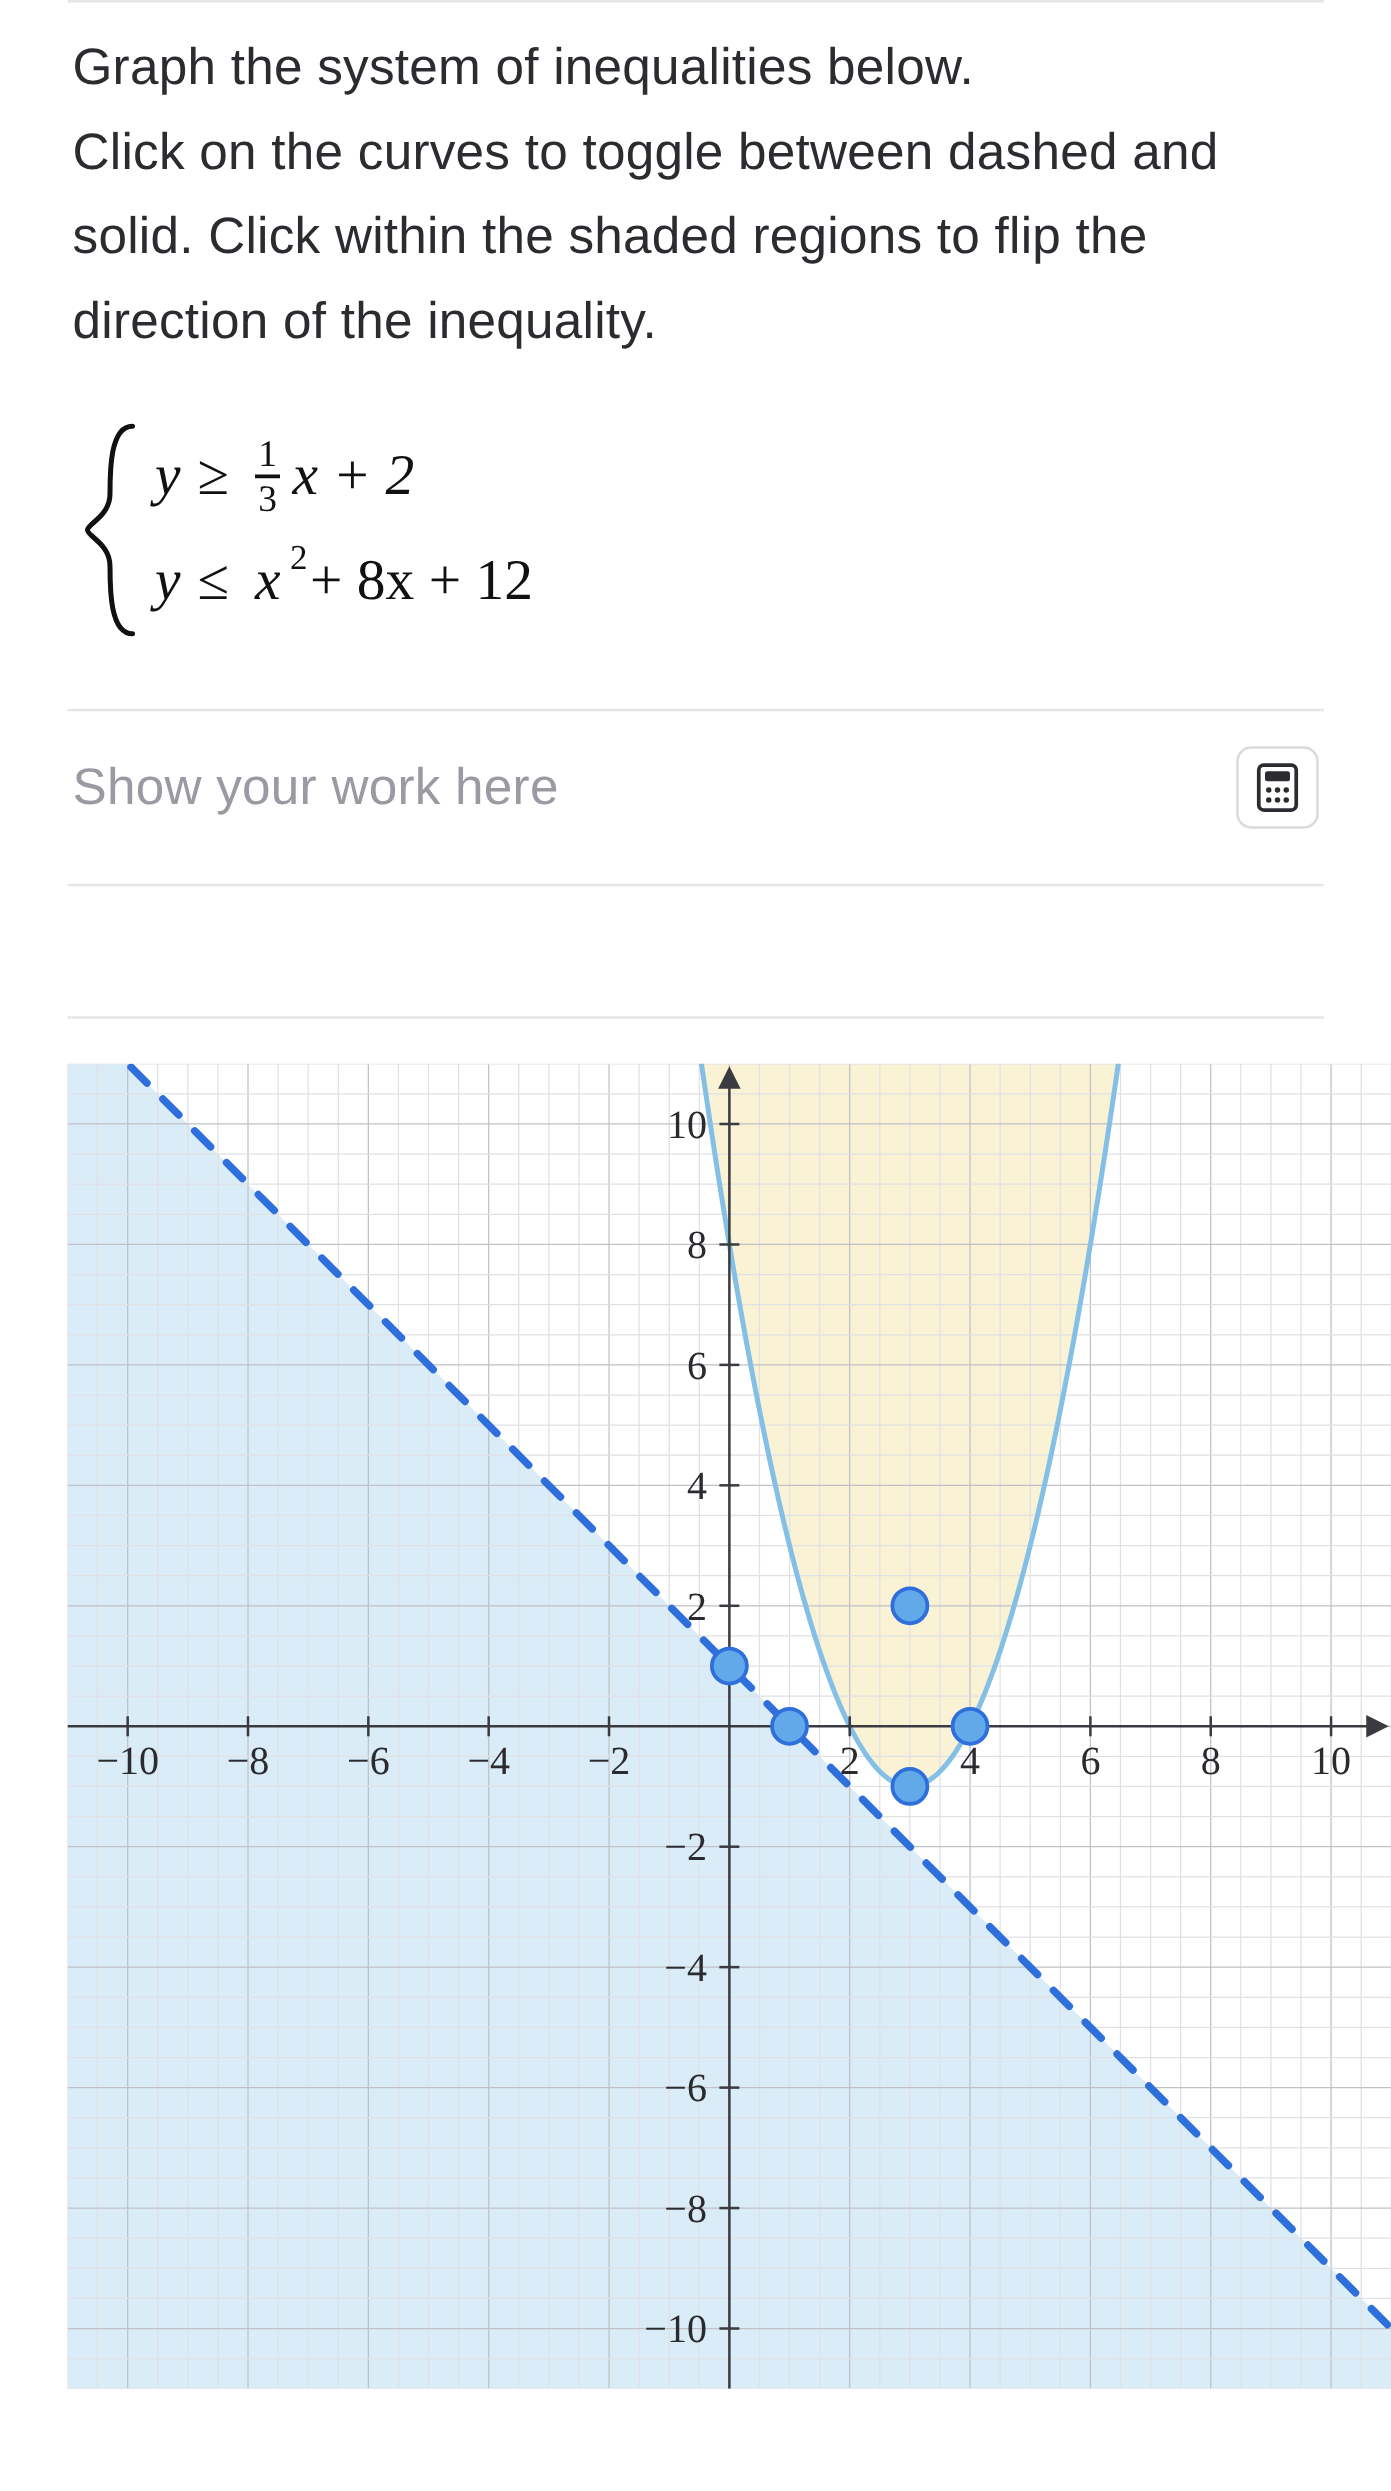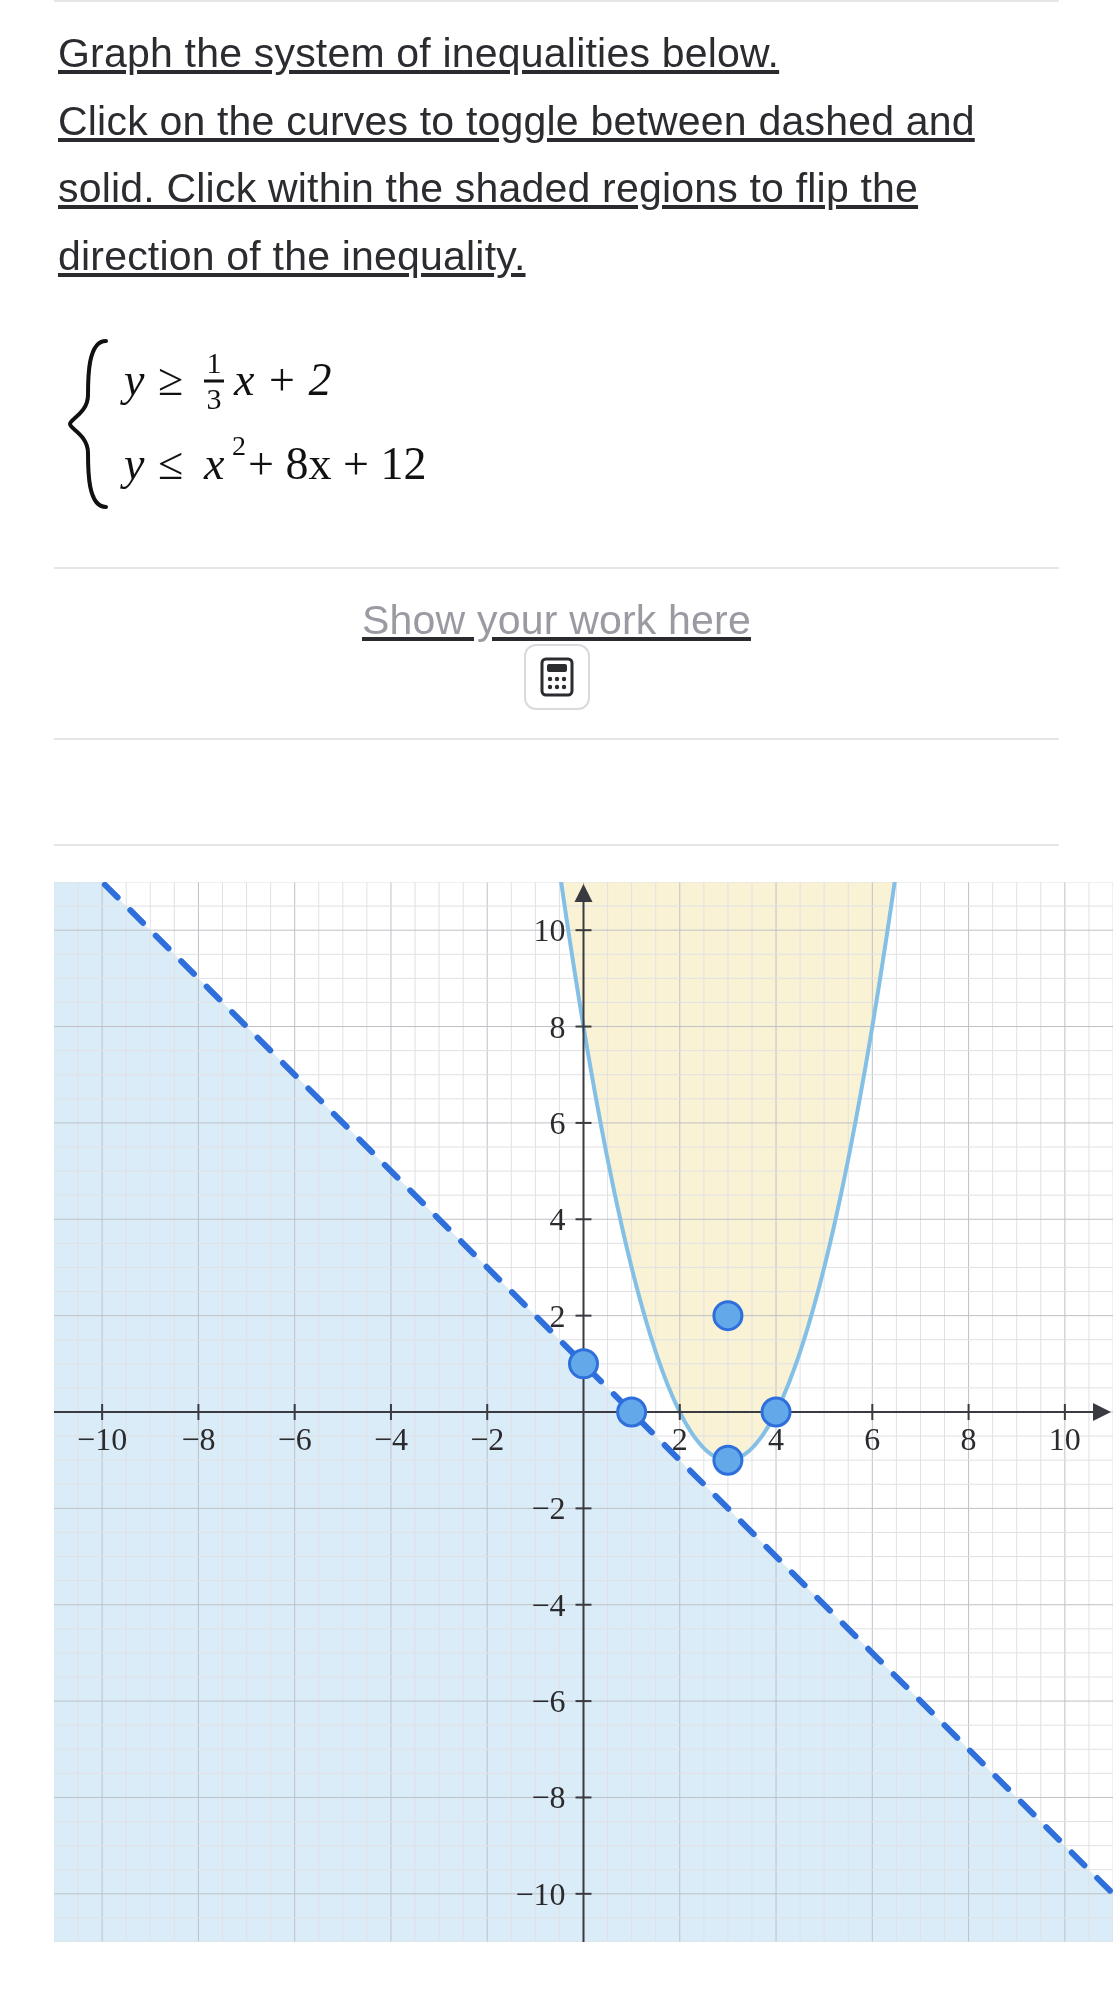--- a/index.html
+++ b/index.html
@@ -1,23 +1,23 @@
 <!DOCTYPE html>
 <html><head>
 <meta charset="utf-8">
 <style>
   * { box-sizing: border-box; margin: 0; padding: 0; }
   html, body { width: 1113px; height: 1993px; font-family: Arial, Helvetica, sans-serif; background: #fff; color: #2a2b2e; }
-  .container { padding: 0 54px 0 54px; text-decoration: underline; }
+  .container { padding: 0 54px 0 54px; }
   .top-rule { border-top: 2px solid #e6e6e9; margin-bottom: 18px; }
   .question-text { font-size: 41px; line-height: 1.65; letter-spacing: .2px; color: #2b2c30; padding: 0 4px 10px 4px; }
   .math-block { padding: 28px 4px 48px 4px; }
   .math-block svg { display: block; }
   .sep { border-top: 2px solid #e6e6e9; }
-  .work-row { display: flex; align-items: center; justify-content: space-between; padding: 28px 4px 28px 4px; flex-direction: column; }
+  .work-row { display: flex; align-items: center; justify-content: space-between; padding: 28px 4px 44px 4px; }
   .work-text { font-size: 41px; color: #9a9aa3; letter-spacing: .2px; }
   .calc-btn { width: 66px; height: 66px; border: 2px solid #d9d9de; border-radius: 12px; background: #fff; display: flex; align-items: center; justify-content: center; }
   .calc-btn svg { display: block; }
   .after-sep { height: 108px; border-top: 2px solid #e6e6e9; border-bottom: 2px solid #e6e6e9; }
   .graph-wrap { padding-top: 36px; }
   svg .grid-major { stroke: #bfc1c6; stroke-width: 1; }
   svg .grid-minor { stroke: #e0e1e4; stroke-width: 1; }
   svg .axis { stroke: #3a3b40; stroke-width: 2; }
   svg .tick-label { font: 32px 'Times New Roman', serif; fill: #2a2b2e; }
   svg .dash-blue { stroke: #2f6fdc; stroke-width: 6; stroke-linecap: round; stroke-dasharray: 18 18; fill: none; }

